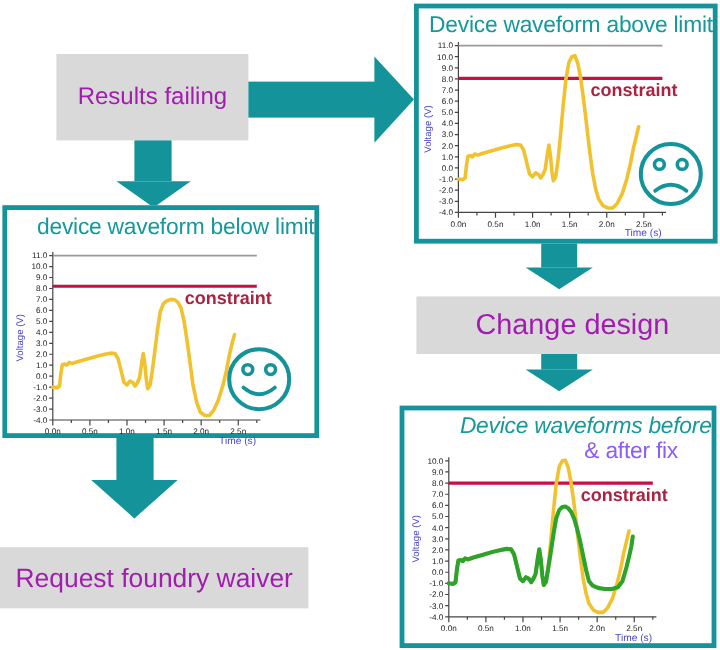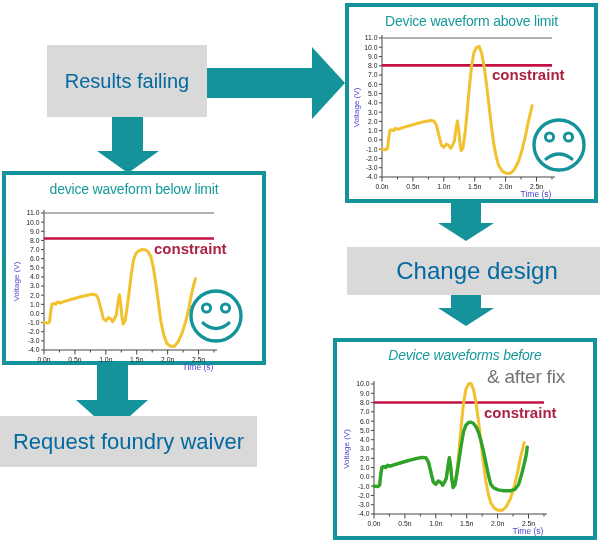--- a/index.html
+++ b/index.html
@@ -1,23 +1,23 @@
 <!DOCTYPE html>
 <html><head>
 <meta charset="utf-8">
 <style>
   html,body{margin:0;padding:0;background:#fff;}
   #canvas{position:relative;width:600px;height:542px;background:#fff;overflow:hidden;
           font-family:"Liberation Sans","DejaVu Sans",sans-serif;}
-  .gbox{position:absolute;background:#d9d9d9;color:#0369a1;display:flex;flex-direction:column;
+  .gbox{position:absolute;background:#d9d9d9;color:#a21caf;display:flex;flex-direction:column;
         align-items:center;justify-content:center;text-align:center;}
   .tbox{position:absolute;background:#ffffff;border:4px solid #14949a;box-sizing:border-box;}
-  .ttitle{color:#16999b;font-size:14px;text-align:center;margin-top:4px;letter-spacing:-0.2px;
+  .ttitle{color:#16999b;font-size:19px;text-align:right;margin-top:4px;letter-spacing:-0.2px;
           line-height:21px;}
-  .ttitle2{color:#737373;font-size:19px;text-align:right;padding-right:28px;letter-spacing:-0.2px;
+  .ttitle2{color:#8b5cf6;font-size:19px;text-align:right;padding-right:28px;letter-spacing:-0.2px;
           line-height:21px;}
   .shaft{position:absolute;background:#14949a;}
   .tri{position:absolute;width:0;height:0;}
   .chart{position:absolute;}
   .face{position:absolute;}
   .t21{font-size:20px;line-height:27px;}
   .t22{font-size:22px;}
   .t24{font-size:24px;}
 </style>
 </head>
@@ -101,21 +101,21 @@
   <svg class="face" style="left:187px;top:287px;" width="58" height="58" viewBox="0 0 58 58">
     <circle cx="29" cy="29" r="25" fill="none" stroke="#14949a" stroke-width="3.4"></circle>
     <circle cx="19.5" cy="21" r="4.1" fill="none" stroke="#14949a" stroke-width="3"></circle>
     <circle cx="38.5" cy="21" r="4.1" fill="none" stroke="#14949a" stroke-width="3"></circle>
     <path d="M 16 36 Q 29 47 42 36" fill="none" stroke="#14949a" stroke-width="3.2" stroke-linecap="round"></path>
   </svg>
 
   <div class="shaft" style="left:97px;top:365px;width:31px;height:35px;"></div>
   <div class="tri" style="left:76px;top:400px;border-left:36px solid transparent;border-right:36px solid transparent;border-top:32px solid #14949a;"></div>
 
-  <div class="gbox t22" style="left:0px;top:416px;width:257px;height:51px;">
+  <div class="gbox t22" style="left:0px;top:456px;width:257px;height:51px;">
     <div>Request foundry waiver</div>
   </div>
 
   <div class="tbox" style="left:345px;top:3px;width:253px;height:200px;">
     <div class="ttitle">Device waveform above limit</div>
   </div>
   <svg class="chart" style="left:350px;top:31px;" width="246" height="172" viewBox="0 0 246 172">
       <line x1="32" y1="4" x2="32" y2="146" stroke="#444444" stroke-width="1"></line>
       <line x1="32" y1="146" x2="205" y2="146" stroke="#444444" stroke-width="1"></line>
       <line x1="29" y1="7" x2="32" y2="7" stroke="#444444" stroke-width="1"></line>

